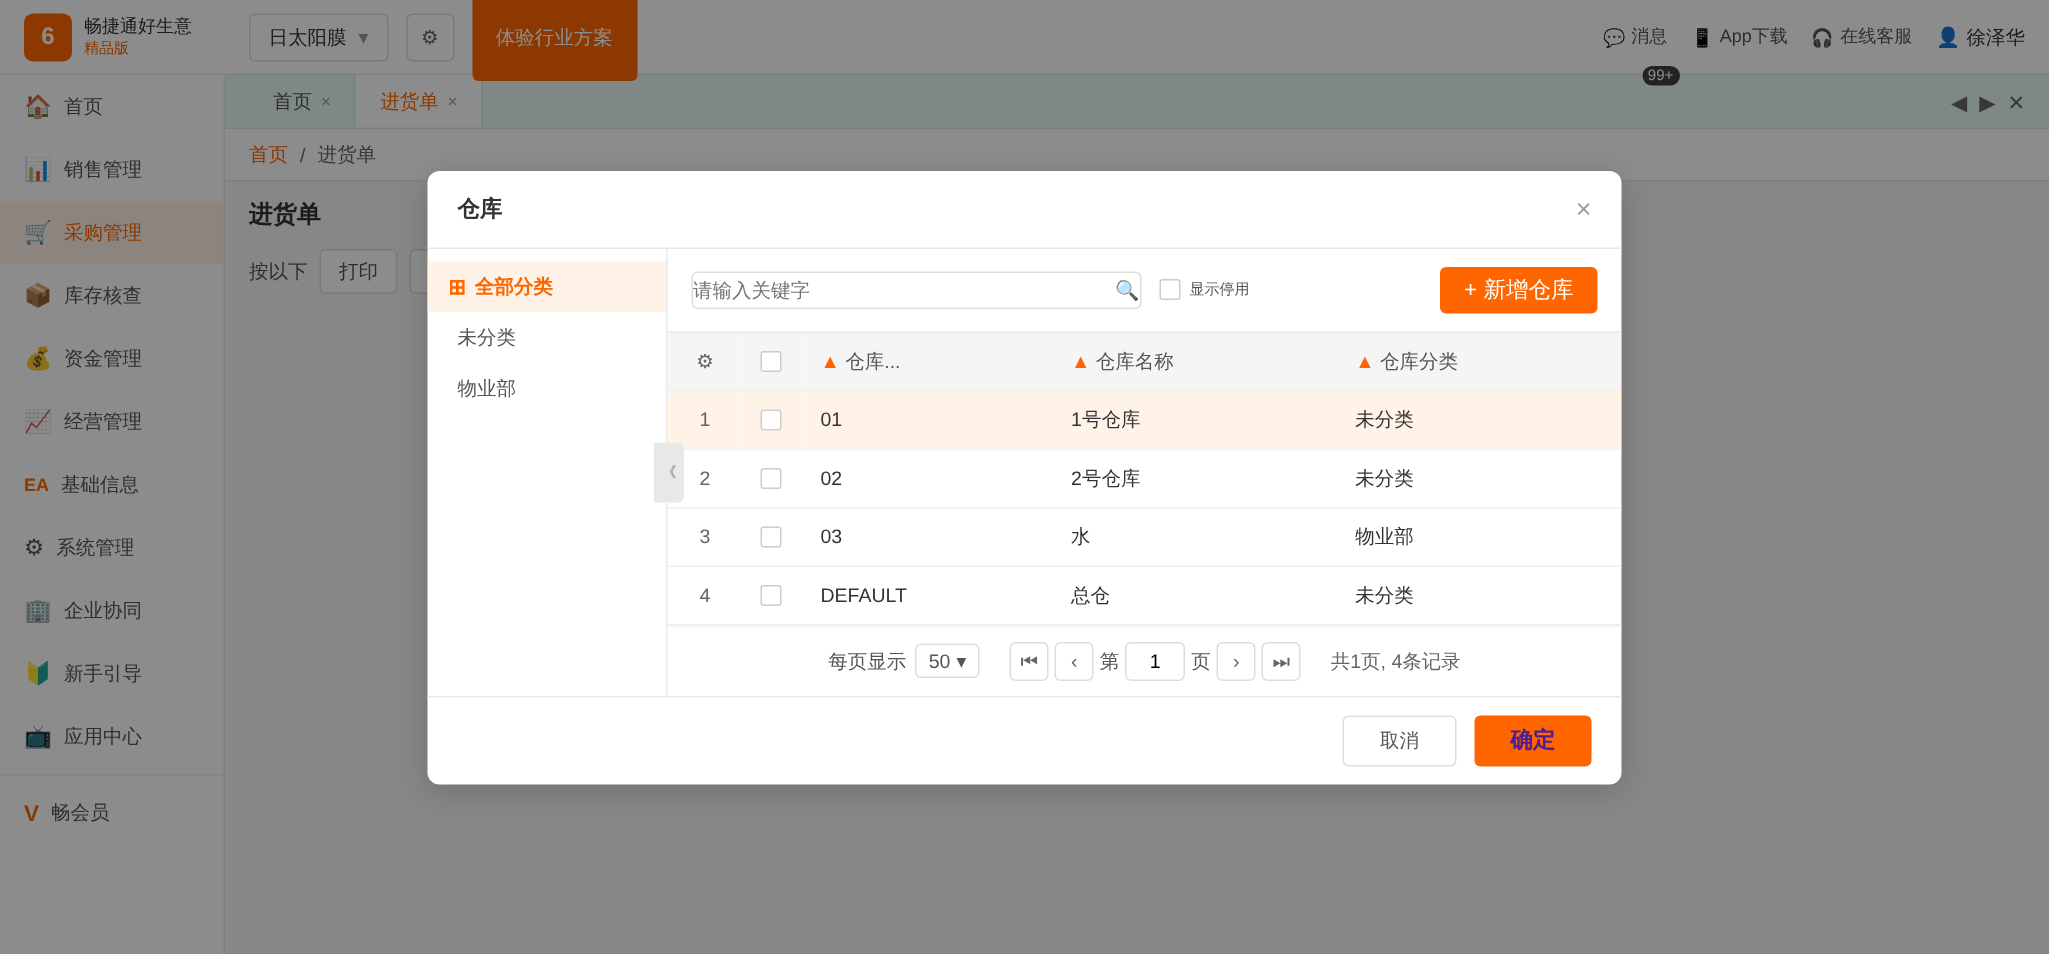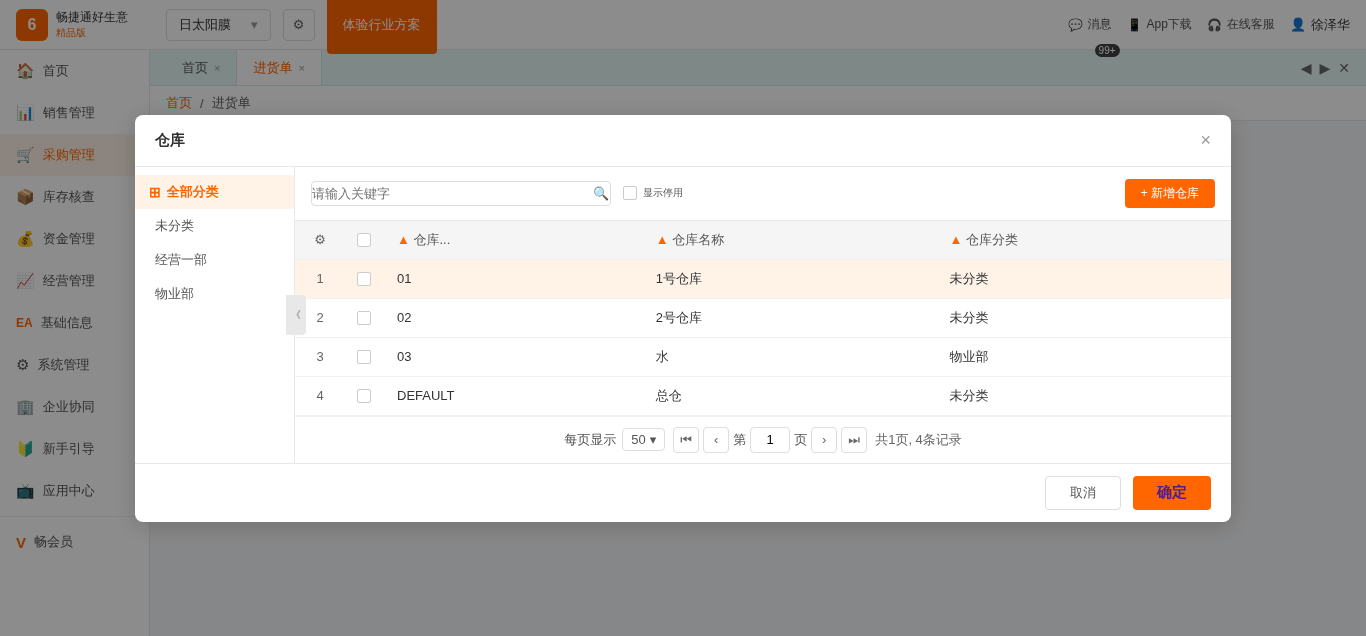--- a/index.html
+++ b/index.html
@@ -30,21 +30,21 @@
       margin-right: 8px;
     }
     .logo-text { font-size: 12px; color: #333; line-height: 1.3; }
     .logo-badge { font-size: 10px; color: #ff6600; }
 
     .nav-selector {
       display: flex; align-items: center;
       padding: 0 12px; height: 32px;
       border: 1px solid #ddd; border-radius: 4px;
       cursor: pointer; margin-right: 12px;
-      font-size: 13px; color: #333; gap: 12px;
+      font-size: 13px; color: #333;
     }
     .nav-selector .arrow { margin-left: 8px; color: #999; }
 
     .gear-btn {
       width: 32px; height: 32px;
       display: flex; align-items: center; justify-content: center;
       border: 1px solid #ddd; border-radius: 4px;
       cursor: pointer; margin-right: 12px; color: #666;
     }
 
@@ -136,21 +136,21 @@
       position: fixed; top: 0; left: 0; right: 0; bottom: 0;
       background: rgba(0,0,0,0.45);
       z-index: 100;
       display: flex; align-items: center; justify-content: center;
     }
 
     
     .modal {
       background: #fff;
       border-radius: 8px;
-      width: 1096px;
+      width: 796px;
       max-width: 95vw;
       max-height: 580px;
       display: flex;
       flex-direction: column;
       box-shadow: 0 4px 24px rgba(0,0,0,0.18);
     }
     .modal-header {
       padding: 16px 20px;
       border-bottom: 1px solid #e8e8e8;
       display: flex; align-items: center; justify-content: space-between;
@@ -228,21 +228,21 @@
     }
     .checkbox-square {
       width: 14px; height: 14px; border: 1px solid #ccc;
       border-radius: 2px; background: #fff;
     }
 
     .add-btn {
       margin-left: auto;
       background: #ff6600; color: white;
       padding: 6px 16px; border-radius: 4px;
-      cursor: pointer; font-size: 12px; border: none;
+      cursor: pointer; font-size: 15px; border: none;
       display: flex; align-items: center; gap: 4px;
     }
 
     
     .data-table {
       flex: 1; overflow-y: auto;
     }
     table {
       width: 100%; border-collapse: collapse;
     }
@@ -256,21 +256,21 @@
     td { color: #333; }
     .row-num { text-align: center; color: #666; width: 50px; }
     .row-check { width: 40px; text-align: center; }
 
     tr.row-highlighted { background: #fff3e8; }
 
     
     .pagination {
       padding: 10px 16px;
       display: flex; align-items: center; justify-content: center;
-      border-top: 1px solid #f0f0f0; gap: 8px;
+      border-top: 1px solid #f0f0f0; gap: 20px;
       font-size: 13px; color: #555;
     }
     .page-size-select {
       display: flex; align-items: center; gap: 6px;
     }
     .page-size-box {
       border: 1px solid #ddd; border-radius: 4px;
       padding: 3px 8px; display: flex; align-items: center;
       gap: 4px; cursor: pointer;
     }
@@ -493,23 +493,20 @@
 
     <div class="modal-body">
 
       <div class="category-panel">
         <div class="category-all">
           <span class="grid-icon">⊞</span>
           <span>全部分类</span>
         </div>
         <div class="category-item">
           <span>未分类</span>
-        </div>
-        <div class="category-item">
-          <span>经营一部</span>
         </div>
         <div class="category-item">
           <span>物业部</span>
         </div>
         <div class="collapse-btn">
           <span>《</span>
         </div>
       </div>
 
       <div class="table-panel">

